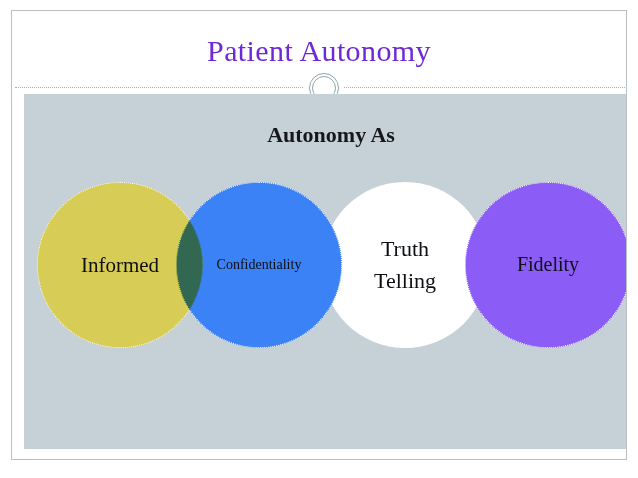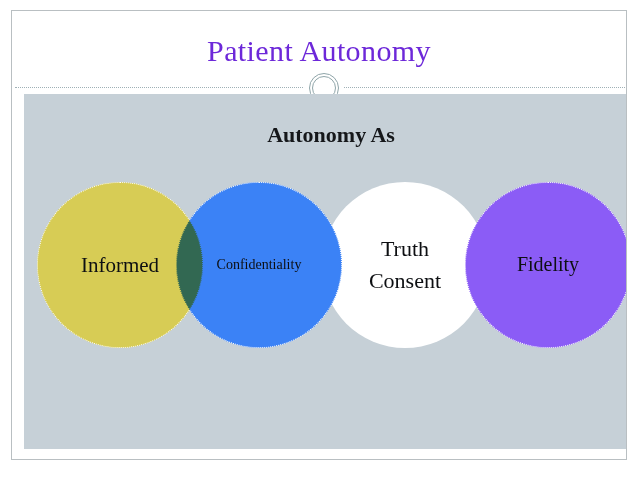--- a/index.html
+++ b/index.html
@@ -183,21 +183,21 @@
 
       <div class="venn-circle" id="circle-0">
         <div class="venn-label"><span>Informed</span><br></div>
       </div>
 
       <div class="venn-circle" id="circle-1">
         <div class="venn-label"><span>Confidentiality</span></div>
       </div>
 
       <div class="venn-circle" id="circle-2">
-        <div class="venn-label"><span>Truth</span><br><span>Consent</span></div>
+        <div class="venn-label"><span>Truth</span><br><span>Telling</span></div>
       </div>
 
       <div class="venn-circle" id="circle-3">
         <div class="venn-label"><span>Fidelity</span></div>
       </div>
 
     </div>
 
   </div>
 

